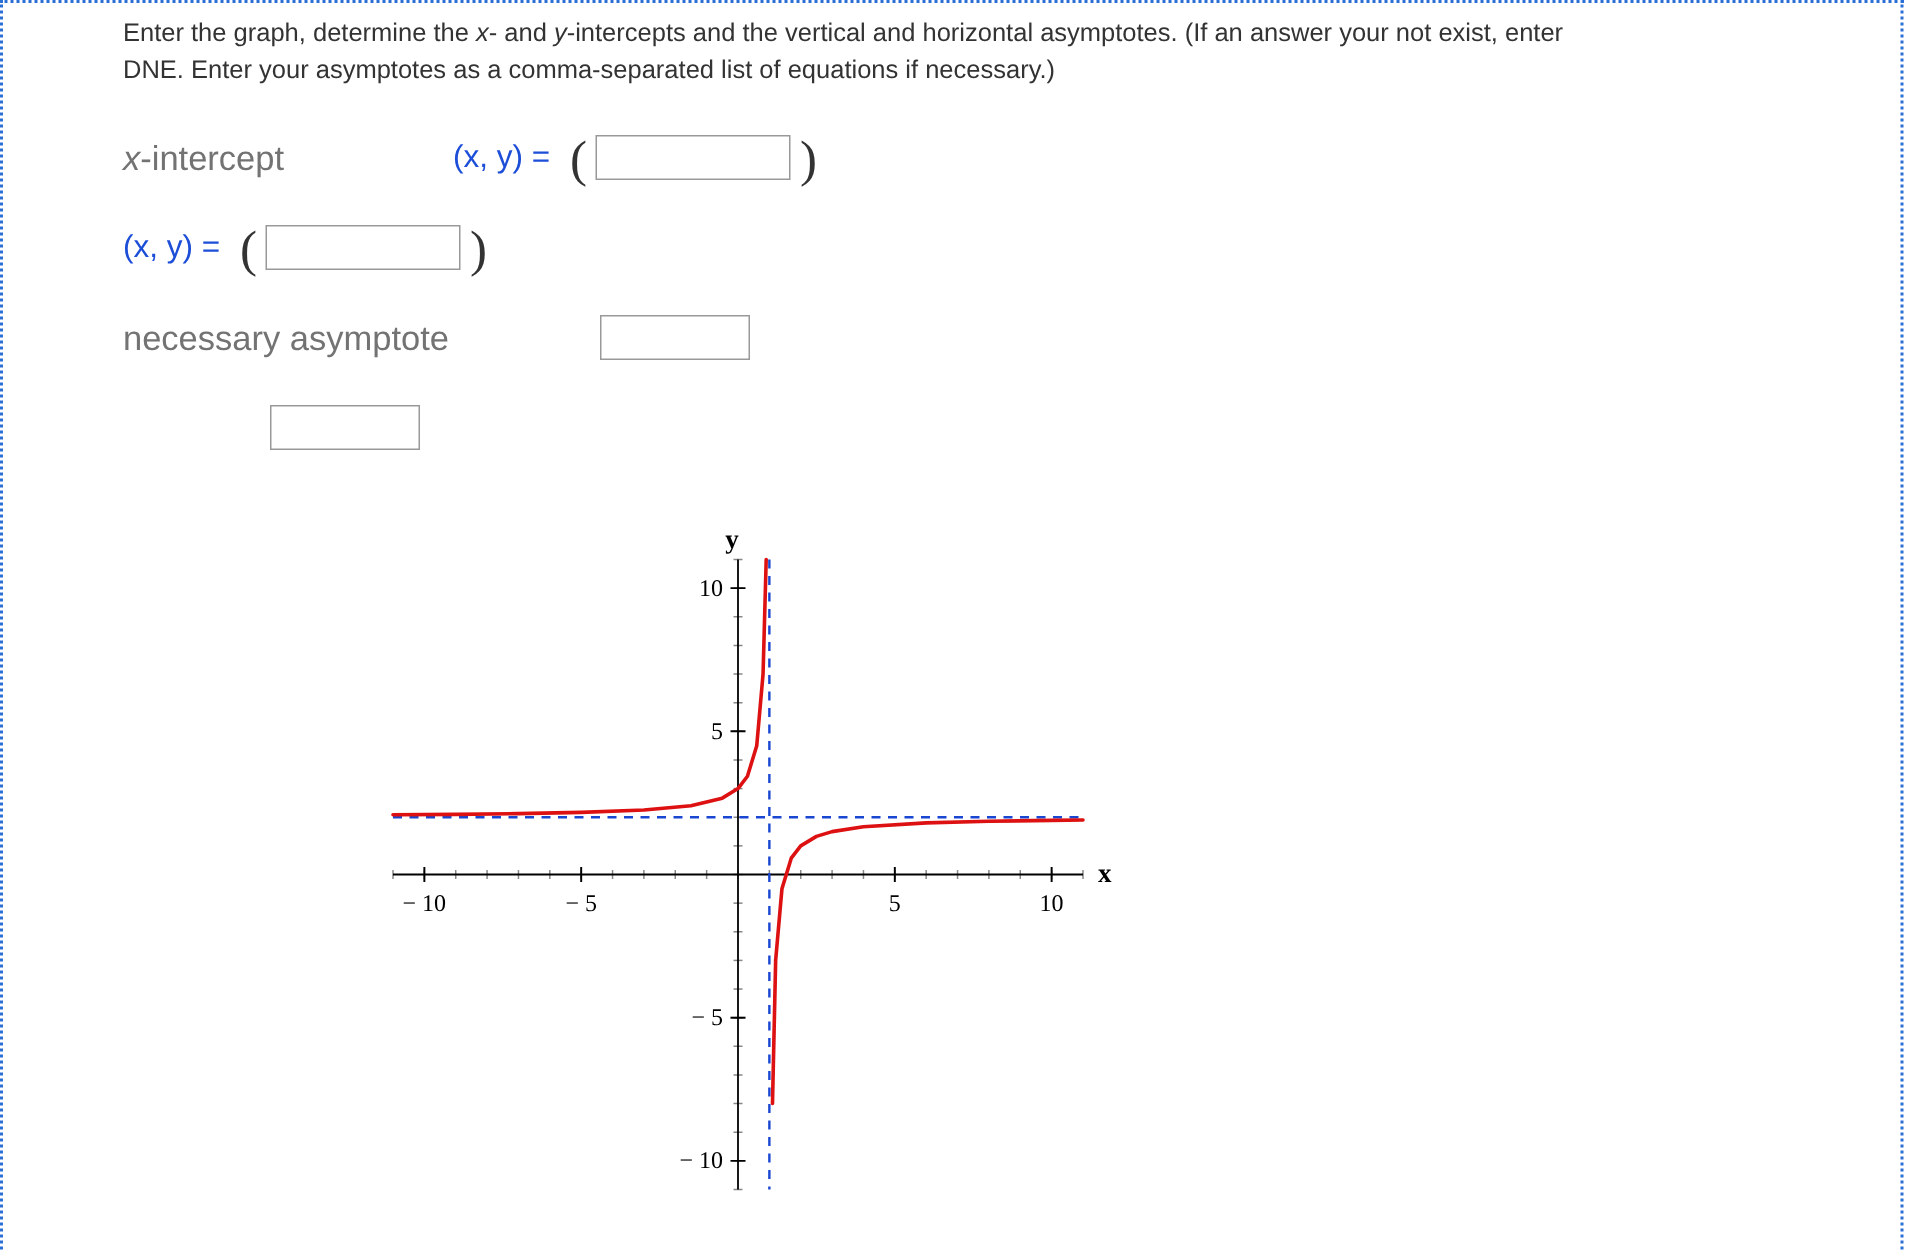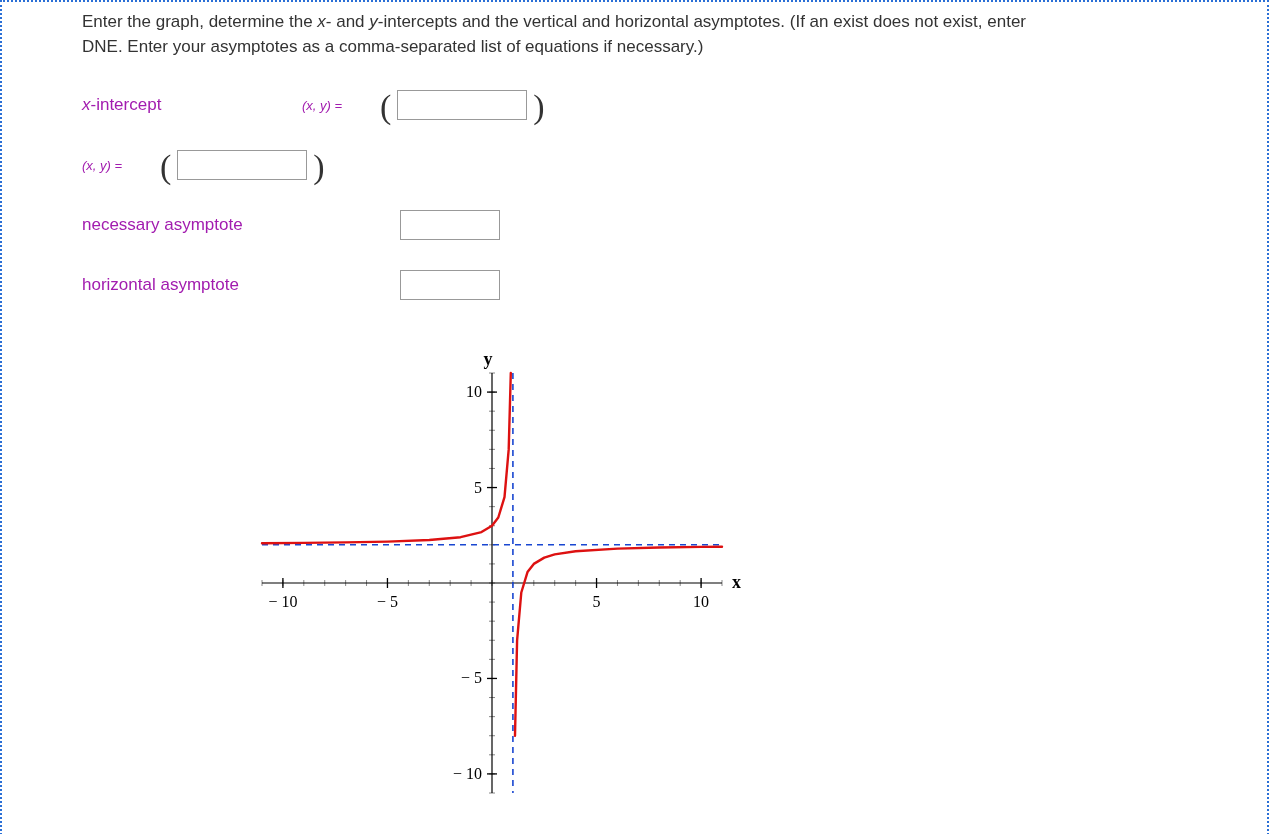--- a/index.html
+++ b/index.html
@@ -28,28 +28,27 @@
     margin-bottom: 16px;
   }
   .ital-x { font-style: italic; }
   .rows .row {
     display: flex;
     align-items: center;
     height: 60px;
   }
   .row .label {
     width: 220px;
-    font-size: 17px;
-    color: #a21caf;
+    font-size: 23px;
+    color: #737373;
   }
   .row .expr {
     width: 78px;
-    font-size: 13px;
-    color: #a21caf;
-    font-style: italic;
+    font-size: 21px;
+    color: #1d4ed8;
     white-space: nowrap;
   }
   .paren {
     font-family: "Times New Roman", Georgia, serif;
     font-size: 34px;
     line-height: 0;
     position: relative;
     top: 2px;
   }
   input.ans {
@@ -69,21 +68,21 @@
     margin-left: 140px;
   }
 </style>
 </head>
 <body>
 
 <div class="question-box">
   <div class="content">
 
     <div class="prompt">
-      <span>Enter the graph, determine the </span><span class="ital-x">x</span><span>- and </span><span class="ital-x">y</span><span>-intercepts and the vertical and horizontal asymptotes. (If an exist does not exist, enter</span><br>
+      <span>Enter the graph, determine the </span><span class="ital-x">x</span><span>- and </span><span class="ital-x">y</span><span>-intercepts and the vertical and horizontal asymptotes. (If an answer your not exist, enter</span><br>
       <span>DNE. Enter your asymptotes as a comma-separated list of equations if necessary.)</span>
     </div>
 
     <div class="rows">
 
       <div class="row">
         <div class="label">
           <span class="ital-x">x</span><span>-intercept</span>
         </div>
         <div class="expr">(x, y) = </div>
@@ -100,21 +99,20 @@
       </div>
 
       <div class="row">
         <div class="label">necessary asymptote</div>
         <div class="expr"></div>
         <span style="width:14px;display:inline-block"></span>
         <input class="ans ans-narrow" type="text" style="">
       </div>
 
       <div class="row">
-        <div class="label">horizontal asymptote</div>
         <div class="expr"></div>
         <span style="width:14px;display:inline-block"></span>
         <input class="ans ans-narrow" type="text" style="">
       </div>
 
     </div>
 
     <div class="graph-wrap">
       <svg id="graph-svg" width="520" height="470">
           <line x1="40" x2="40" y1="237" y2="243" stroke="#888" stroke-width="1"></line>

